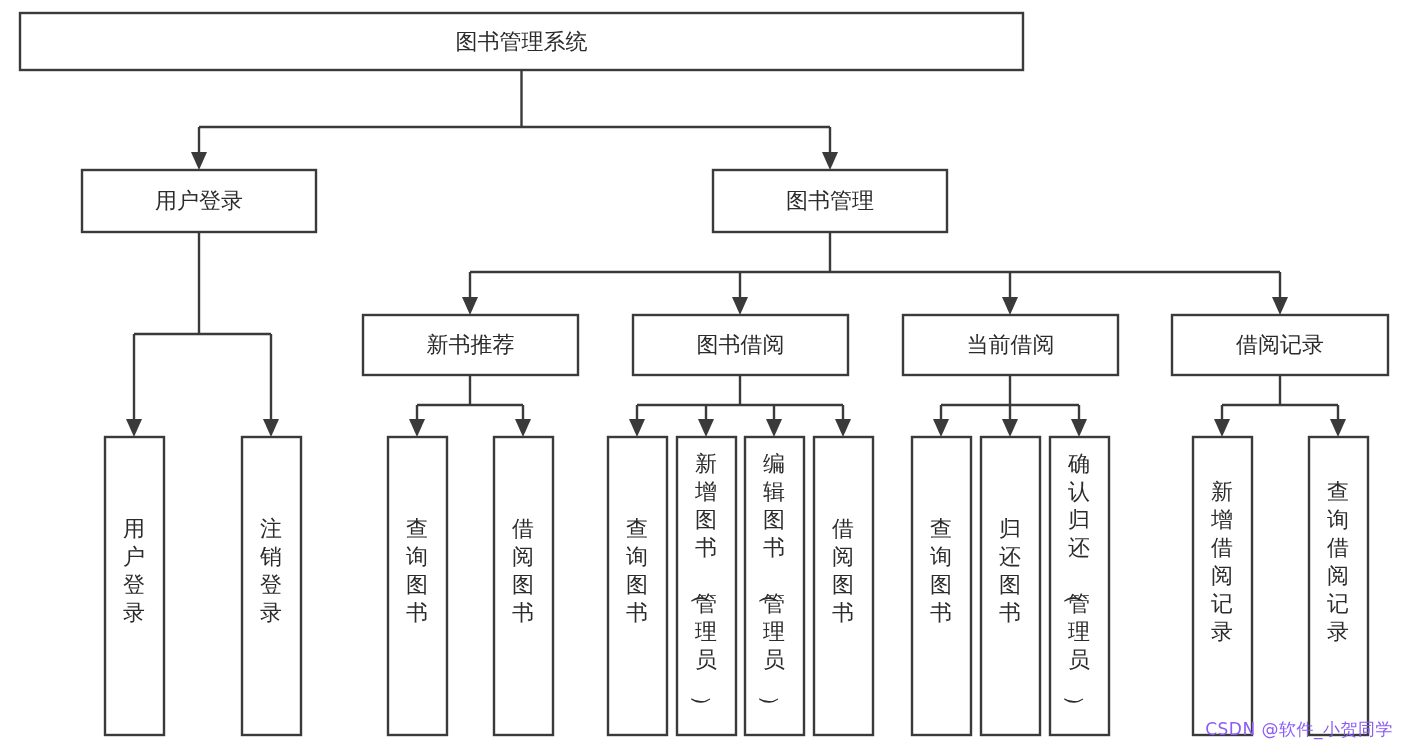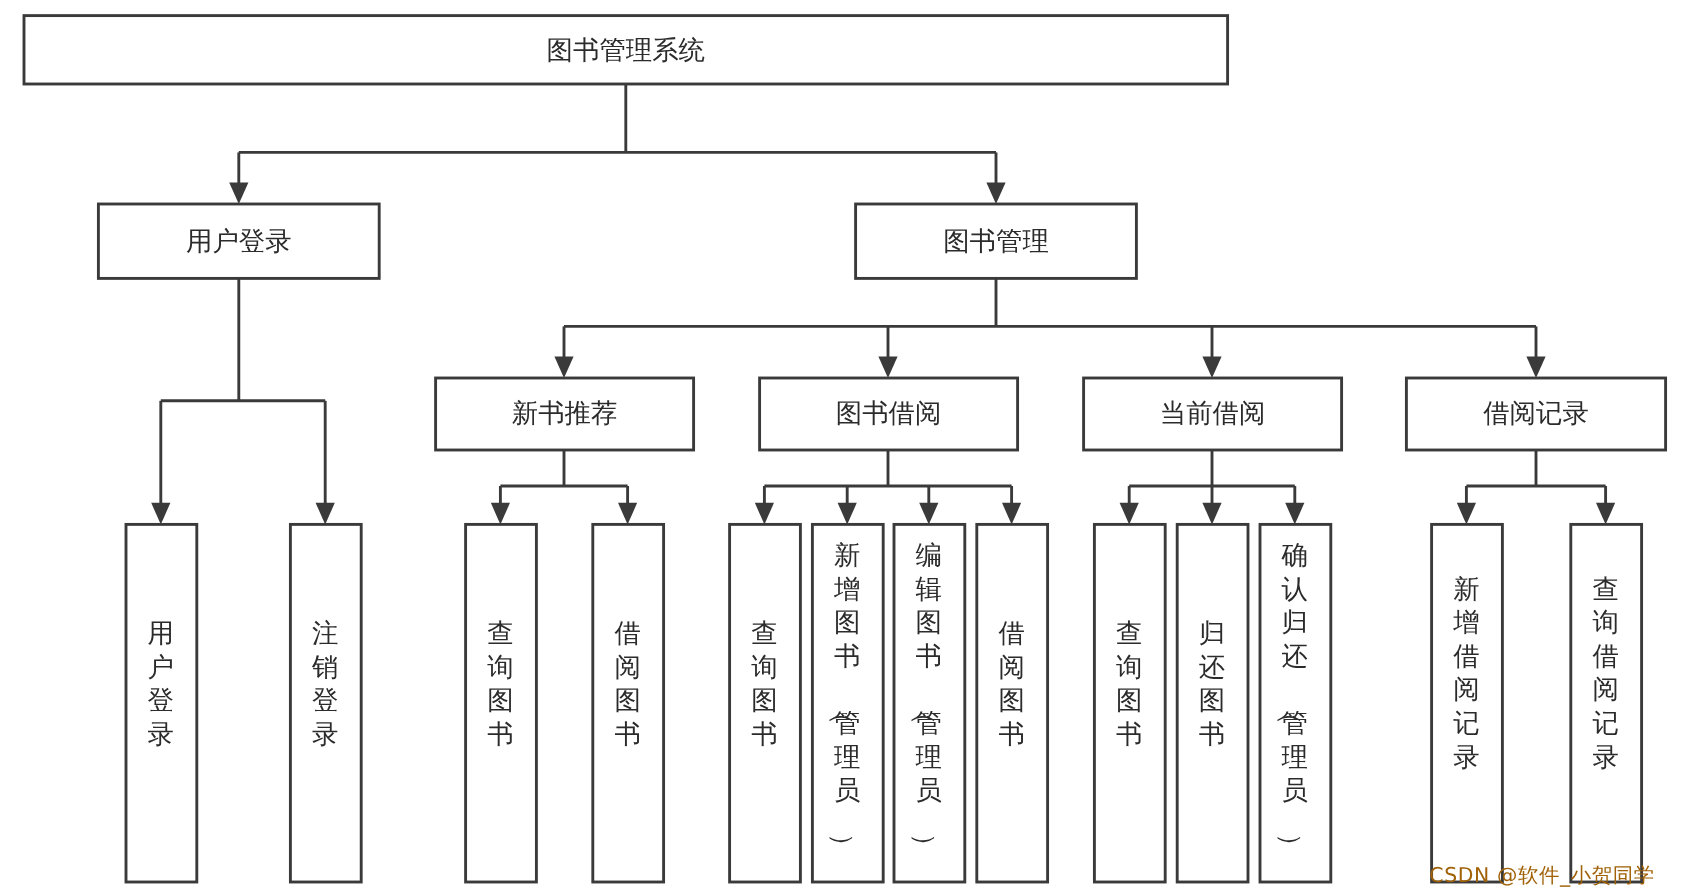--- a/index.html
+++ b/index.html
@@ -50,23 +50,23 @@
     stroke-width: 2.4;
     fill: none;
     stroke-linecap: butt;
   }
   .arrow-head {
     fill: #3a3a3a;
     stroke: none;
   }
   .watermark {
     position: absolute;
-    right: 26px;
+    right: 12px;
     bottom: 6px;
-    color: #a16207;
+    color: #8b5cf6;
     font-size: 17px;
     font-family: "DejaVu Sans", "Liberation Sans", sans-serif;
     white-space: nowrap;
     letter-spacing: 0.5px;
     user-select: none;
   }
 </style>
 </head>
 <body>
 

